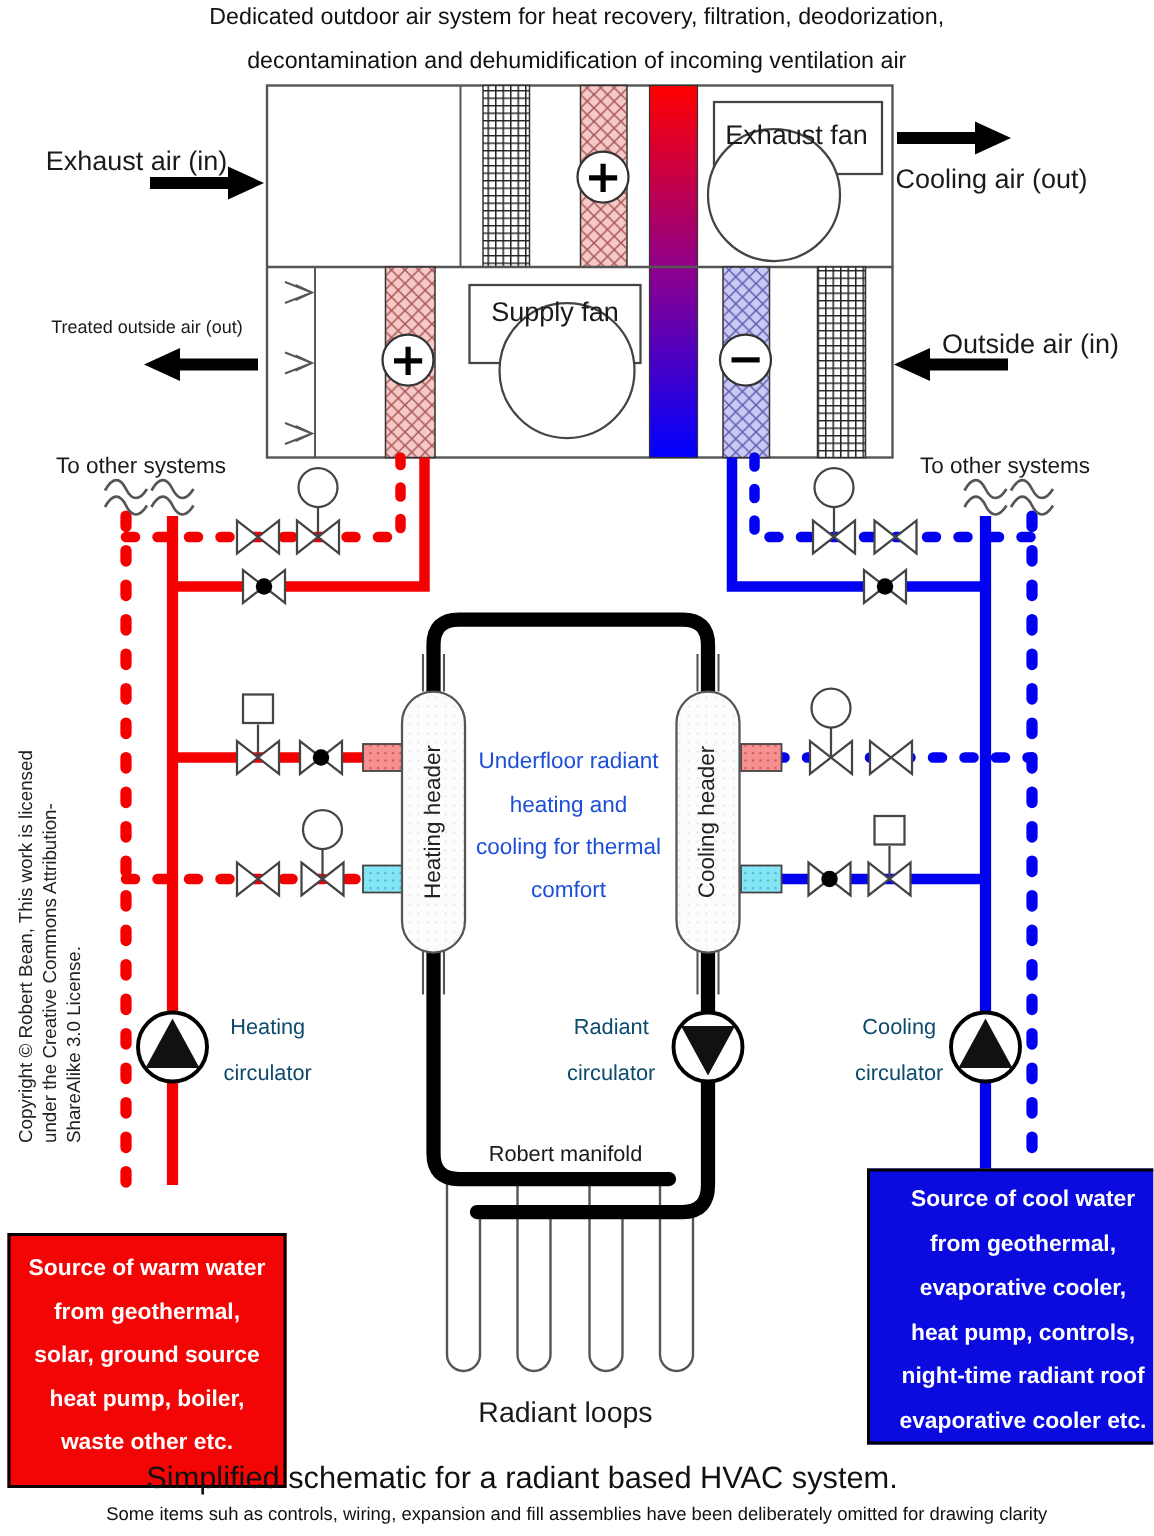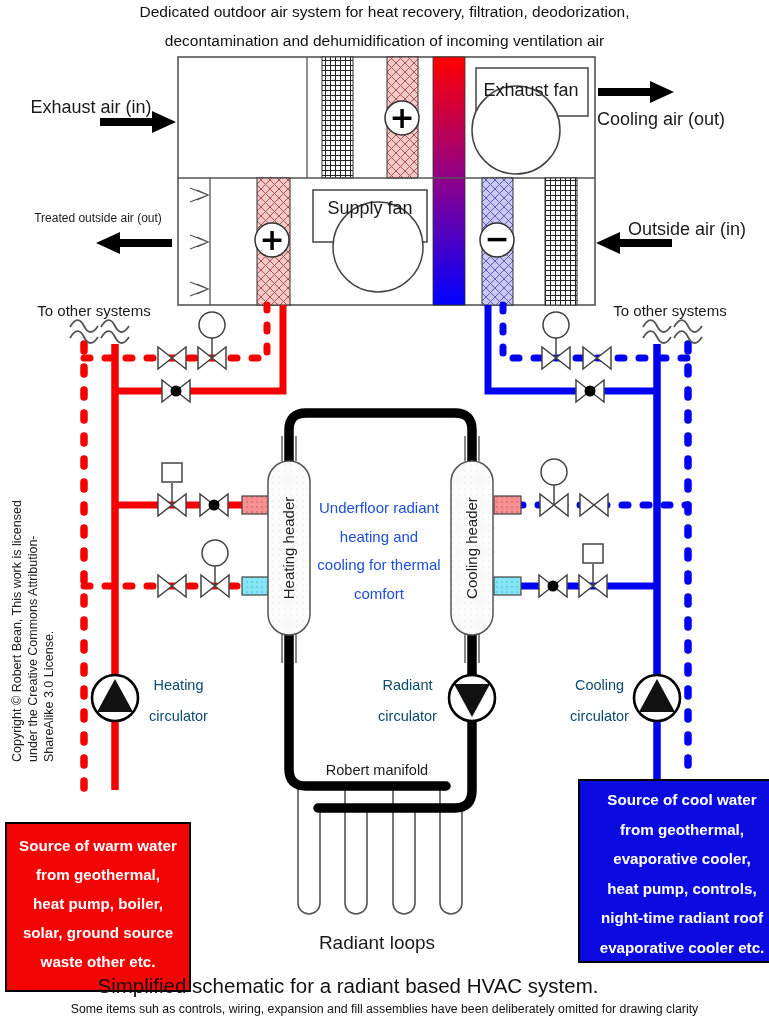--- a/index.html
+++ b/index.html
@@ -237,22 +237,22 @@
 <div class="circ-lbl" style="left:131px;top:670px">Heating circulator</div>
 <div class="circ-lbl" style="left:360px;top:670px">Radiant circulator</div>
 <div class="circ-lbl" style="left:552px;top:670px">Cooling circulator</div>
 
 <div class="lbl" style="left:302px;top:762px;width:150px;font-size:14.5px">Robert manifold</div>
 <div class="lbl" style="left:302px;top:932px;width:150px;font-size:19px">Radiant loops</div>
 
 <div id="warm-box" class="srcbox">
   <div>Source of warm water</div>
   <div>from geothermal,</div>
+  <div>solar, ground source</div>
   <div>heat pump, boiler,</div>
-  <div>solar, ground source</div>
   <div>waste other etc.</div>
 </div>
 
 <div id="cool-box" class="srcbox">
   <div>Source of cool water</div>
   <div>from geothermal,</div>
   <div>evaporative cooler,</div>
   <div>heat pump, controls,</div>
   <div>night-time radiant roof</div>
   <div>evaporative cooler etc.</div>

